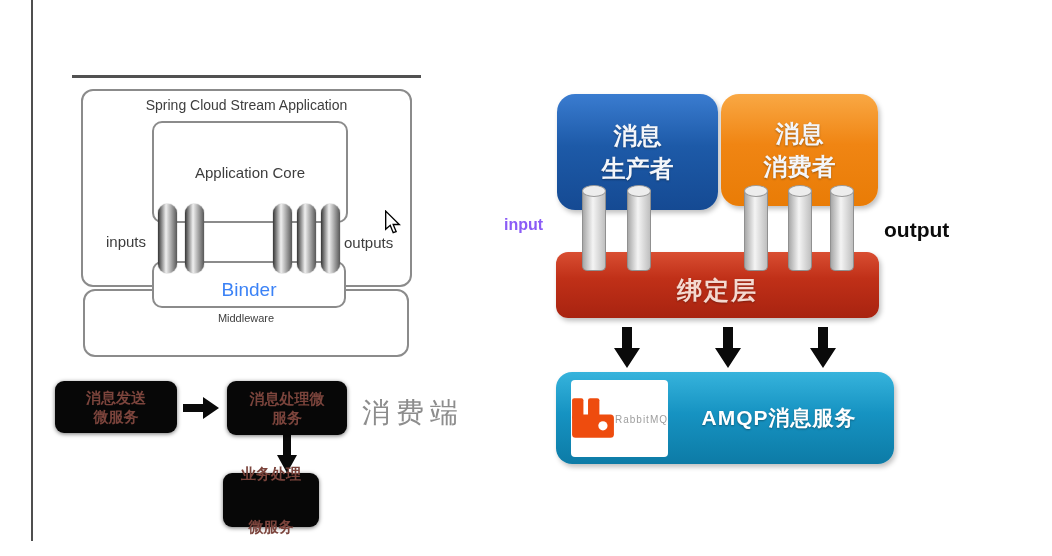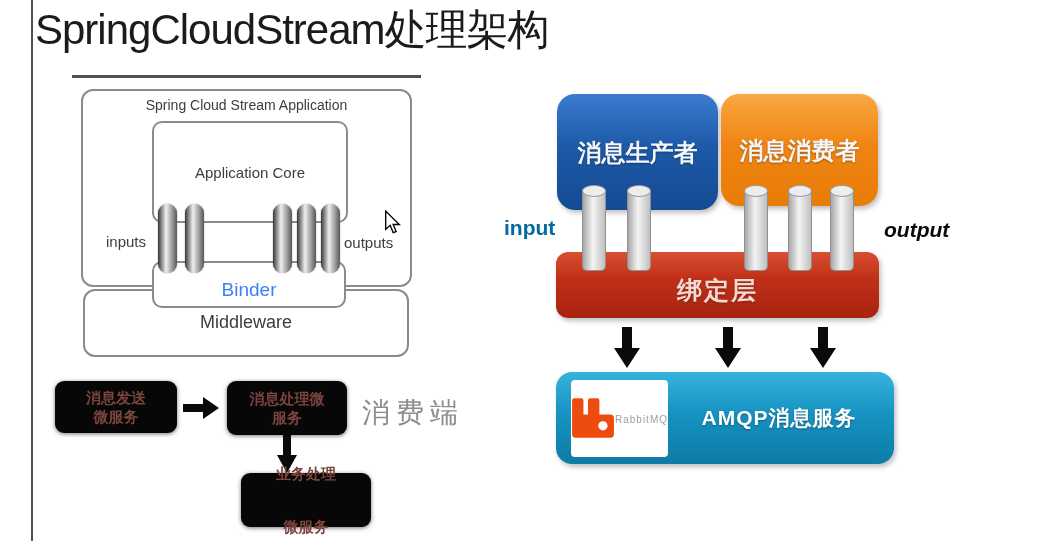--- a/index.html
+++ b/index.html
@@ -17,21 +17,21 @@
     left:35px; top:2px; font-size:42px; font-weight:normal; color:#1b1b1b;
     letter-spacing:-1px; white-space:nowrap;
   }
   #title-underline { left:72px; top:75px; width:349px; height:3px; background:#515151; }
 
   
   .wbox { background:#fff; border:2px solid #8b8b8b; }
   #scs-outer   { left:81px;  top:89px;  width:331px; height:198px; border-radius:12px; z-index:1; }
   #scs-outer-label { left:81px; top:97px; width:331px; text-align:center; font-size:14px; color:#3d3d3d; z-index:2; }
   #middleware-box  { left:83px; top:289px; width:326px; height:68px; border-radius:12px; z-index:1; }
-  #middleware-label{ left:83px; top:312px; width:326px; text-align:center; font-size:18px; color:#3d3d3d; z-index:2; }
+  #middleware-label{ left:83px; top:312px; width:326px; text-align:center; font-size:11px; color:#3d3d3d; z-index:2; }
   #core-box   { left:152px; top:121px; width:196px; height:102px; border-radius:10px; z-index:2;
                 display:flex; align-items:center; justify-content:center; font-size:15px; color:#3d3d3d; }
   #binder-box { left:152px; top:261px; width:194px; height:47px; border-radius:10px; z-index:3;
                 display:flex; align-items:flex-start; justify-content:center; padding-top:16px;
                 font-size:19px; color:#3b82f6; }
   #inputs-label  { left:106px; top:233px; font-size:15px; color:#3d3d3d; z-index:5; }
   #outputs-label { left:344px; top:234px; font-size:15px; color:#3d3d3d; z-index:5; }
 
   .pipe-dark {
     top:204px; height:69px; width:19px; z-index:4; border-radius:9px;
@@ -40,49 +40,49 @@
   }
 
   
   .blackbox {
     background:#070707; border-radius:9px; box-shadow:0 1px 4px rgba(0,0,0,.55);
     display:flex; flex-direction:column; align-items:center; justify-content:center;
     color:#7b443c; font-weight:bold; font-size:15px; line-height:19px; z-index:2;
   }
   #flow-box1 { left:55px;  top:381px; width:122px; height:52px; }
   #flow-box2 { left:227px; top:381px; width:120px; height:54px; }
-  #flow-box3 { left:241px; top:473px; width:130px; height:54px;gap:34px; }
+  #flow-box3 { left:223px; top:473px; width:96px; height:54px;gap:34px; }
   #flow-arrow-right { left:182px; top:396px; }
   #flow-arrow-down  { left:277px; top:435px; }
   #consumer-side-label { left:362px; top:394px; font-size:28px; color:#8d8d8d; letter-spacing:6px; }
 
   
   .gradbox {
-    border-radius:18px; z-index:2; display:flex; flex-direction:row;
+    border-radius:18px; z-index:2; display:flex; flex-direction:column;
     align-items:center; justify-content:center; color:#f4f6fa; font-weight:bold;
     font-size:24px; line-height:33px; text-shadow:0 1px 2px rgba(0,0,0,.35);
     box-shadow:2px 3px 5px rgba(0,0,0,.25);
   }
   #producer-box { left:557px; top:94px; width:161px; height:116px;
     background:linear-gradient(180deg,#3a7cd0 0%,#1d5aa8 45%,#154a93 100%); }
   #consumer-box { left:721px; top:94px; width:157px; height:112px;
     background:linear-gradient(180deg,#f9a844 0%,#f08513 45%,#e97c06 100%); }
 
   .pipe-light {
     top:190px; height:81px; width:24px; z-index:4;
     background:linear-gradient(90deg,#a8a8a8 0%,#f4f4f4 45%,#bfbfbf 100%);
     border:1px solid #909090; border-top:none; border-radius:0 0 5px 5px;
   }
   .pipe-light::before {
     content:""; position:absolute; left:-1px; right:-1px; top:-5px; height:10px;
     border-radius:50%; background:#ededed; border:1px solid #9a9a9a;
   }
 
-  #input-label  { left:504px; top:216px; font-size:21px; font-weight:bold; color:#0369a1; z-index:5;text-align:center; }
-  #output-label { left:884px; top:218px; font-size:21px; font-weight:bold; color:#0b0b0b; z-index:5;font-style:italic; }
+  #input-label  { left:504px; top:216px; font-size:16px; font-weight:bold; color:#8b5cf6; z-index:5;text-align:center; }
+  #output-label { left:884px; top:218px; font-size:21px; font-weight:bold; color:#0b0b0b; z-index:5; }
 
   #binding-box {
     left:556px; top:252px; width:323px; height:66px; border-radius:12px; z-index:2;
     background:linear-gradient(180deg,#d94e32 0%,#c03018 40%,#a82310 100%);
     display:flex; align-items:center; justify-content:center; padding-top:10px;
     color:#f4d9d0; font-size:25px; font-weight:bold; letter-spacing:2px;
     box-shadow:2px 3px 5px rgba(0,0,0,.25); text-shadow:0 1px 2px rgba(0,0,0,.3);
   }
   .bind-arrow { top:327px; z-index:3; }
   #bind-arrow-1 { left:614px; } #bind-arrow-2 { left:715px; } #bind-arrow-3 { left:810px; }
@@ -104,21 +104,20 @@
   }
 
   #mouse-cursor { left:384px; top:210px; z-index:10; }
 </style>
 </head>
 <body>
 
 <div id="stage">
 
   <div class="abs" id="left-rule"></div>
-  <h1 class="abs" id="title">SpringCloudStream处理架构</h1>
   <div class="abs" id="title-underline"></div>
 
   <div class="abs wbox" id="scs-outer"></div>
   <div class="abs" id="scs-outer-label">Spring Cloud Stream Application</div>
 
   <div class="abs wbox" id="middleware-box"></div>
   <div class="abs" id="middleware-label">Middleware</div>
 
   <div class="abs wbox" id="core-box">
     <span>Application Core</span>

